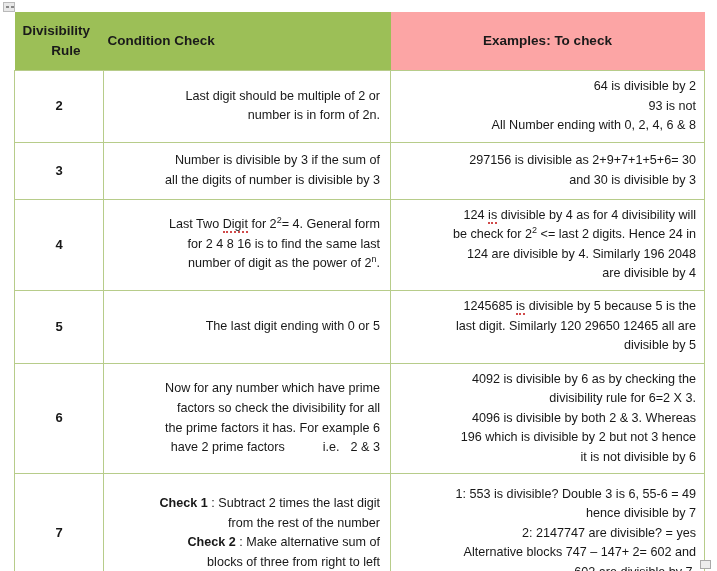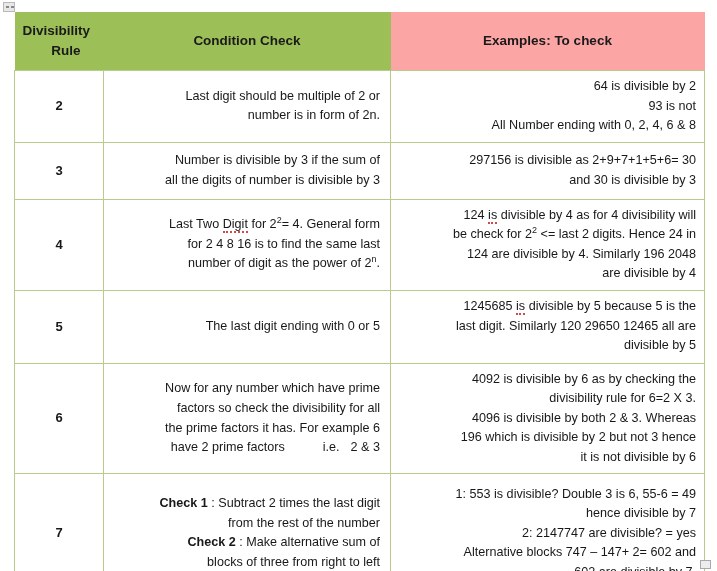--- a/index.html
+++ b/index.html
@@ -60,21 +60,21 @@
     color: #1a1a1a;
     font-size: 13.5px;
     font-weight: bold;
     padding: 9px 4px 10px 4px;
     border: none;
     vertical-align: middle;
     line-height: 1.45;
     height: 54px;
   }
   thead th.h-rule { text-align: center; }
-  thead th.h-cond { text-align: center; }
+  thead th.h-cond { text-align: left; }
   thead th.h-ex   { text-align: center; }
 
   thead th.h-rule .hl1 { display: block; text-align: left; padding-left: 4px; }
   thead th.h-rule .hl2 { display: block; text-align: center; padding-left: 14px; }
 
   tbody td {
     border: 1px solid #b7cc8a;
     font-size: 12.6px;
     color: #181818;
     line-height: 1.55;

